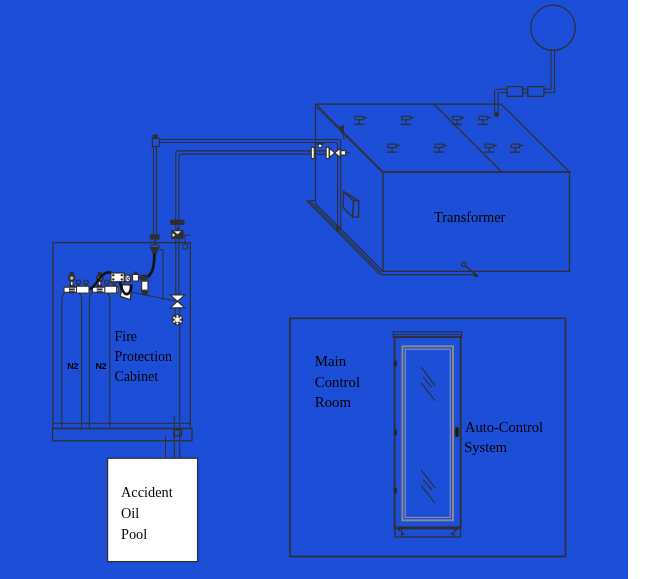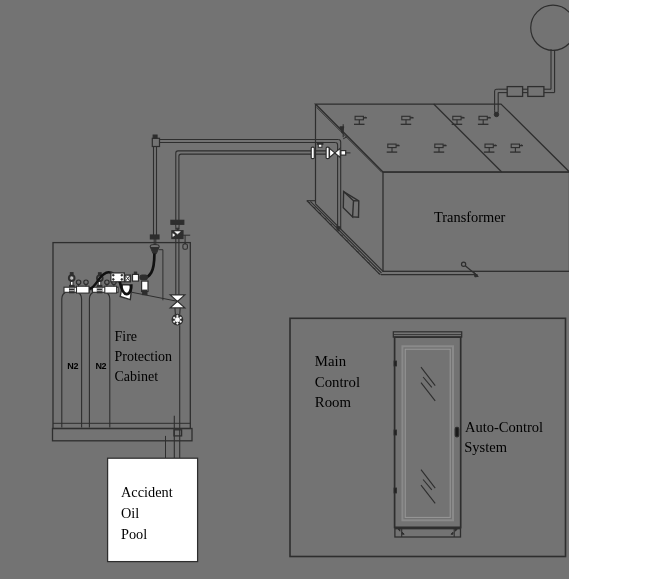--- a/index.html
+++ b/index.html
@@ -1,15 +1,15 @@
 <!DOCTYPE html>
 <html><head><meta charset="utf-8">
 <style>
 html,body{margin:0;padding:0;background:#ffffff;}
-#c{position:relative;width:569px;height:579px;background:#737373;overflow:hidden;}
+#c{position:relative;width:628px;height:579px;background:#1d4ed8;overflow:hidden;}
 </style></head>
 <body>
 <div id="c">
 <svg width="671" height="579" viewBox="0 0 671 579">
 <ellipse cx="553" cy="27.8" rx="22.3" ry="22.6" stroke="#2e2e2e" stroke-width="1.2" fill="none"></ellipse>
 <line x1="551" y1="49.3" x2="551" y2="89.2" stroke="#2e2e2e" stroke-width="1.1"></line>
 <line x1="554.6" y1="50" x2="554.6" y2="92.6" stroke="#2e2e2e" stroke-width="1.1"></line>
 <line x1="543.9" y1="89.2" x2="551" y2="89.2" stroke="#2e2e2e" stroke-width="1.1"></line>
 <line x1="543.9" y1="92.6" x2="554.6" y2="92.6" stroke="#2e2e2e" stroke-width="1.1"></line>
 <line x1="522.6" y1="89.2" x2="527.8" y2="89.2" stroke="#2e2e2e" stroke-width="1.1"></line>

